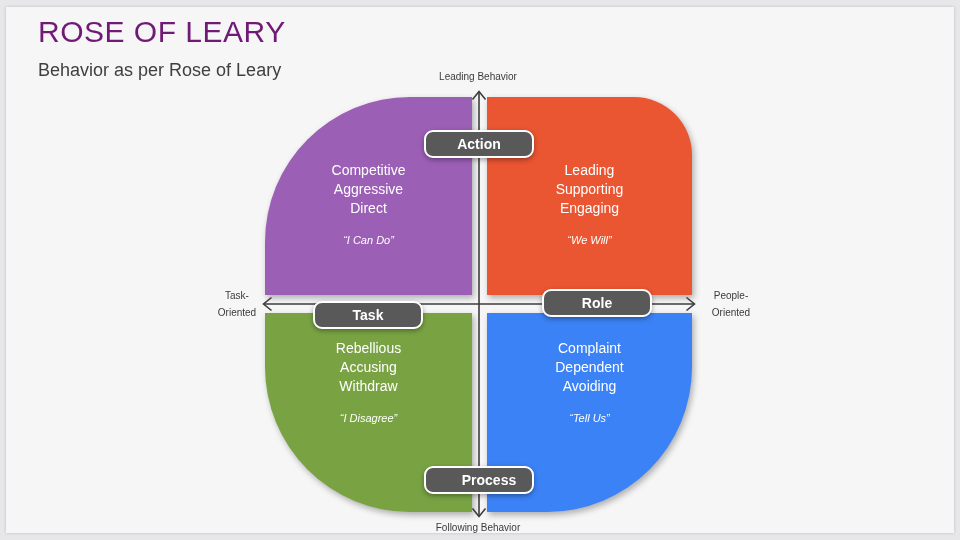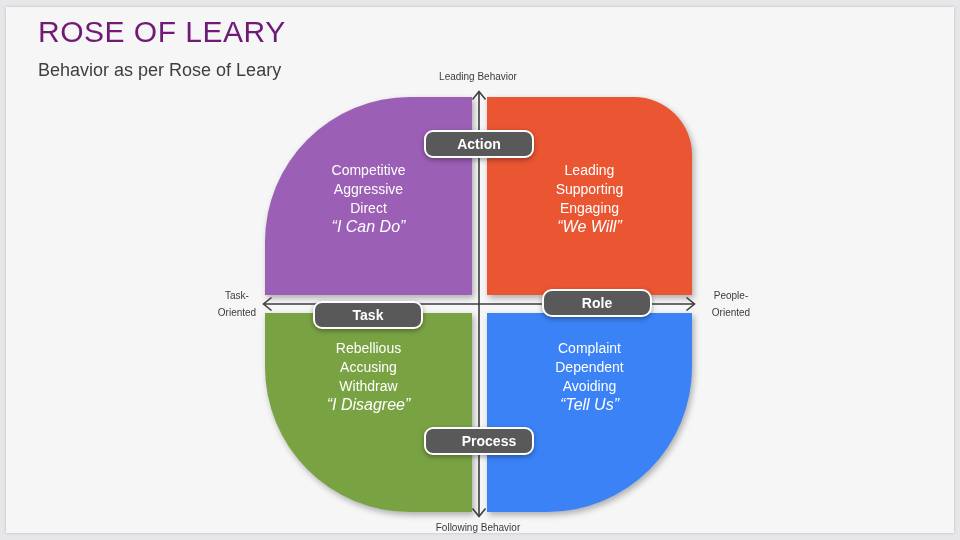--- a/index.html
+++ b/index.html
@@ -25,34 +25,34 @@
     position:absolute; color:#fff; text-align:center;
     box-shadow:2px 3px 6px rgba(0,0,0,.30);
   }
   .quad-tl { left:265px; top:97px;  width:207px; height:198px; border-top-left-radius:145px; }
   .quad-tr { left:487px; top:97px;  width:205px; height:198px; border-top-right-radius:58px; }
   .quad-bl { left:265px; top:313px; width:207px; height:199px; border-bottom-left-radius:145px; }
   .quad-br { left:487px; top:313px; width:205px; height:199px; border-bottom-right-radius:145px; }
   .q-text-top { padding-top:64px; }
   .q-text-bottom { padding-top:26px; }
   .q-line { font-size:14px; line-height:19px; }
-  .q-quote { margin-top:0; font-style:italic; font-size:16px; line-height:17px; }
+  .q-quote { margin-top:14px; font-style:italic; font-size:11px; line-height:17px; }
   .axes-svg { position:absolute; left:0; top:0; pointer-events:none; }
   .pill {
     position:absolute; transform:translateX(-50%);
     width:110px; padding:4px 0; text-align:center;
     background:#595959; color:#fff; font-size:14px; font-weight:bold;
     border:2px solid #ffffff; border-radius:9px;
     box-shadow:0 2px 5px rgba(0,0,0,.35);
     box-sizing:border-box;
   }
   .pill-action  { left:479px; top:130px; }
   .pill-task    { left:368px; top:301px; }
   .pill-role    { left:597px; top:289px; }
-  .pill-process { left:479px; top:427px;padding-left:20px; }
+  .pill-process { left:479px; top:466px;padding-left:20px; }
   .axis-label {
     position:absolute; transform:translateX(-50%);
     font-size:10px; line-height:17px; color:#3b3b3b; text-align:center; white-space:nowrap;
   }
   .axis-top    { left:478px; top:68px;  }
   .axis-bottom { left:478px; top:519px; }
   .axis-left   { left:237px; top:287px; }
   .axis-right  { left:731px; top:287px; }
 </style>
 </head>
@@ -106,21 +106,21 @@
       <line x1="264" y1="304" x2="694" y2="304"></line>
       <polyline points="472.5,99.5 479,91.5 485.5,99.5"></polyline>
       <polyline points="472.5,508.5 479,516.5 485.5,508.5"></polyline>
       <polyline points="271.5,297.5 263.5,304 271.5,310.5"></polyline>
       <polyline points="686.5,297.5 694.5,304 686.5,310.5"></polyline>
     </g>
   </svg>
 
   <div class="pill pill-action" style="background-color: rgb(89, 89, 89);">Action</div>
   <div class="pill pill-task" style="background-color: rgb(89, 89, 89);">Task</div>
-  <div class="pill pill-role" style="background-color: rgb(89, 89, 89); border-radius: 10px;">Role</div>
+  <div class="pill pill-role" style="background-color: rgb(89, 89, 89);">Role</div>
   <div class="pill pill-process" style="background-color: rgb(89, 89, 89);">Process</div>
 
   <div class="axis-label axis-top">Leading Behavior</div>
   <div class="axis-label axis-bottom">Following Behavior</div>
   <div class="axis-label axis-left">
     <div>Task-</div>
     <div>Oriented</div>
   </div>
   <div class="axis-label axis-right">
     <div>People-</div>

